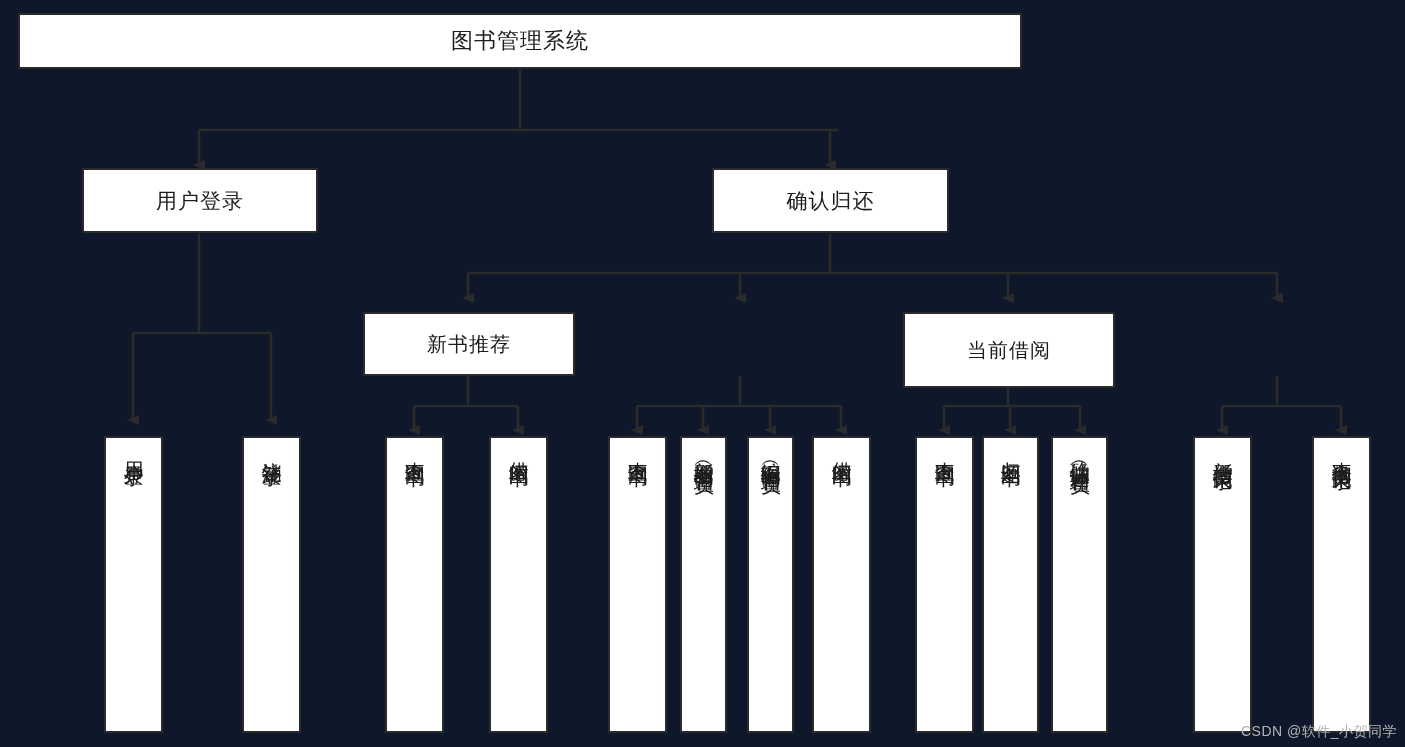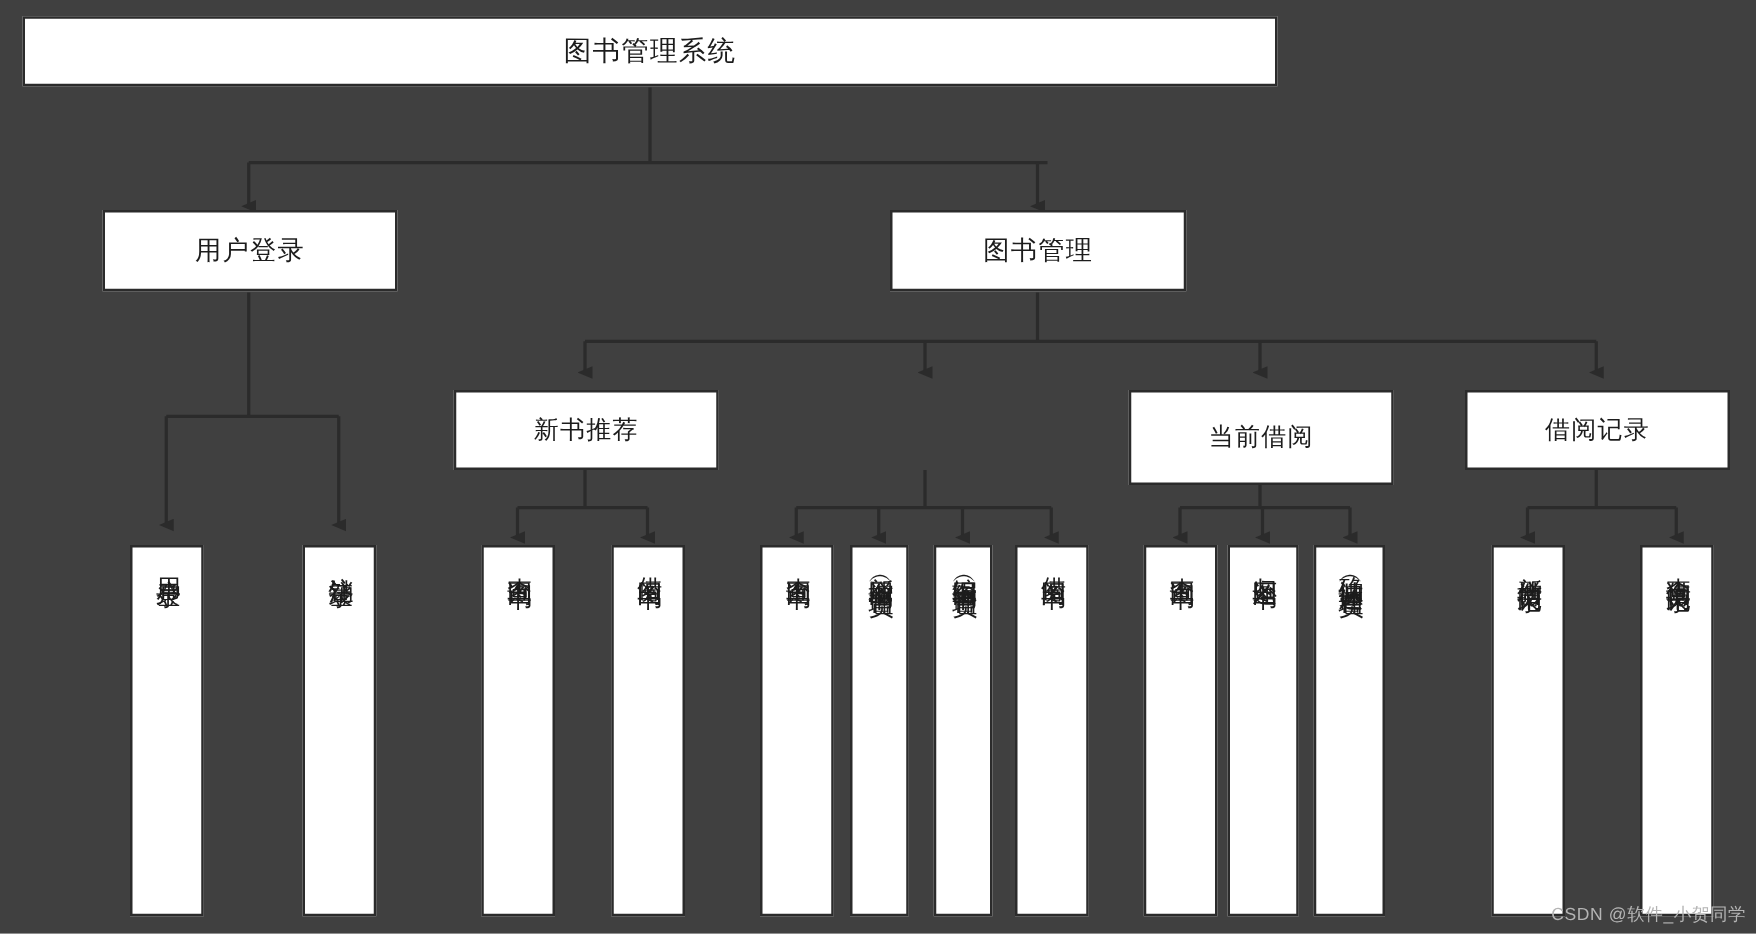--- a/index.html
+++ b/index.html
@@ -8,21 +8,21 @@
     padding: 0;
     background: #ffffff;
   }
   body {
     font-family: "Liberation Sans", "DejaVu Sans", sans-serif;
   }
   #canvas {
     position: relative;
     width: 1405px;
     height: 747px;
-    background: #404040;
+    background: #0f172a;
     overflow: hidden;
   }
   svg#wires {
     position: absolute;
     left: 0;
     top: 0;
     width: 1405px;
     height: 747px;
     pointer-events: none;
   }
@@ -132,35 +132,32 @@
 
   <div class="node level0" style="left:18px; top:13px; width:1004px; height:56px;">
     <span class="htext">图书管理系统</span>
   </div>
 
   <div class="node level1" style="left:82px; top:168px; width:236px; height:65px;">
     <span class="htext">用户登录</span>
   </div>
 
   <div class="node level1" style="left:712px; top:168px; width:237px; height:65px;">
-    <span class="htext">图书管理</span>
+    <span class="htext">确认归还</span>
   </div>
 
   <div class="node level2" style="left:363px; top:312px; width:212px; height:64px;">
     <span class="htext">新书推荐</span>
   </div>
 
 
   <div class="node level2" style="left:903px; top:312px; width:212px; height:76px;">
     <span class="htext">当前借阅</span>
   </div>
 
-  <div class="node level2" style="left:1172px; top:312px; width:212px; height:64px;">
-    <span class="htext">借阅记录</span>
-  </div>
 
   <div class="node leaf" style="left:104px; top:436px; width:59px; height:297px;">
     <span class="vtext">用户登录</span>
   </div>
   <div class="node leaf" style="left:242px; top:436px; width:59px; height:297px;">
     <span class="vtext">注销登录</span>
   </div>
 
   <div class="node leaf" style="left:385px; top:436px; width:59px; height:297px;">
     <span class="vtext">查询图书</span>

